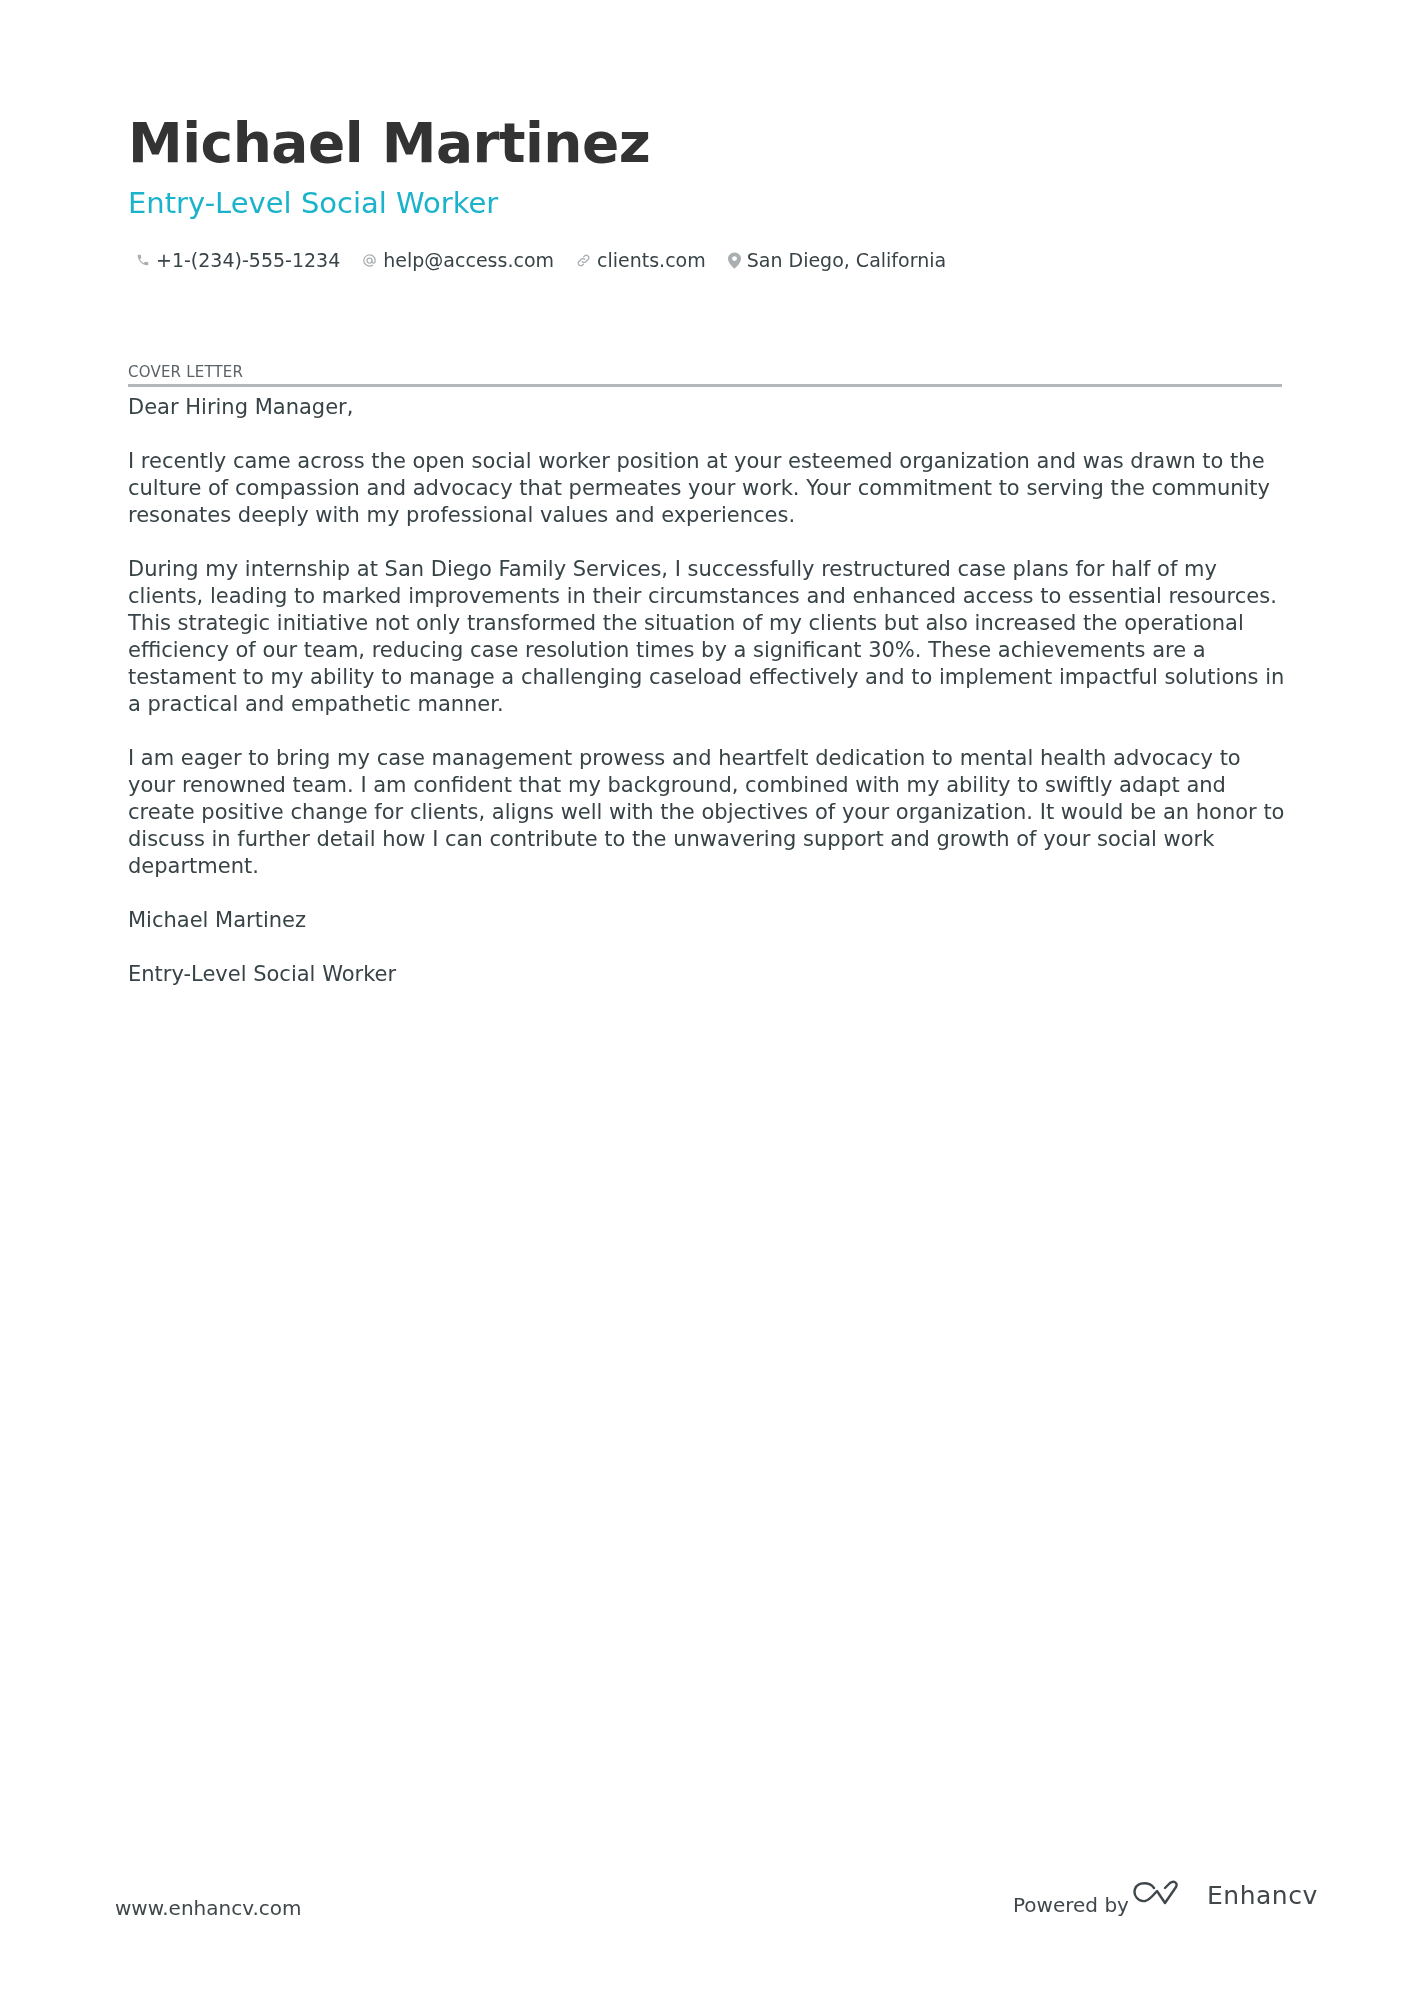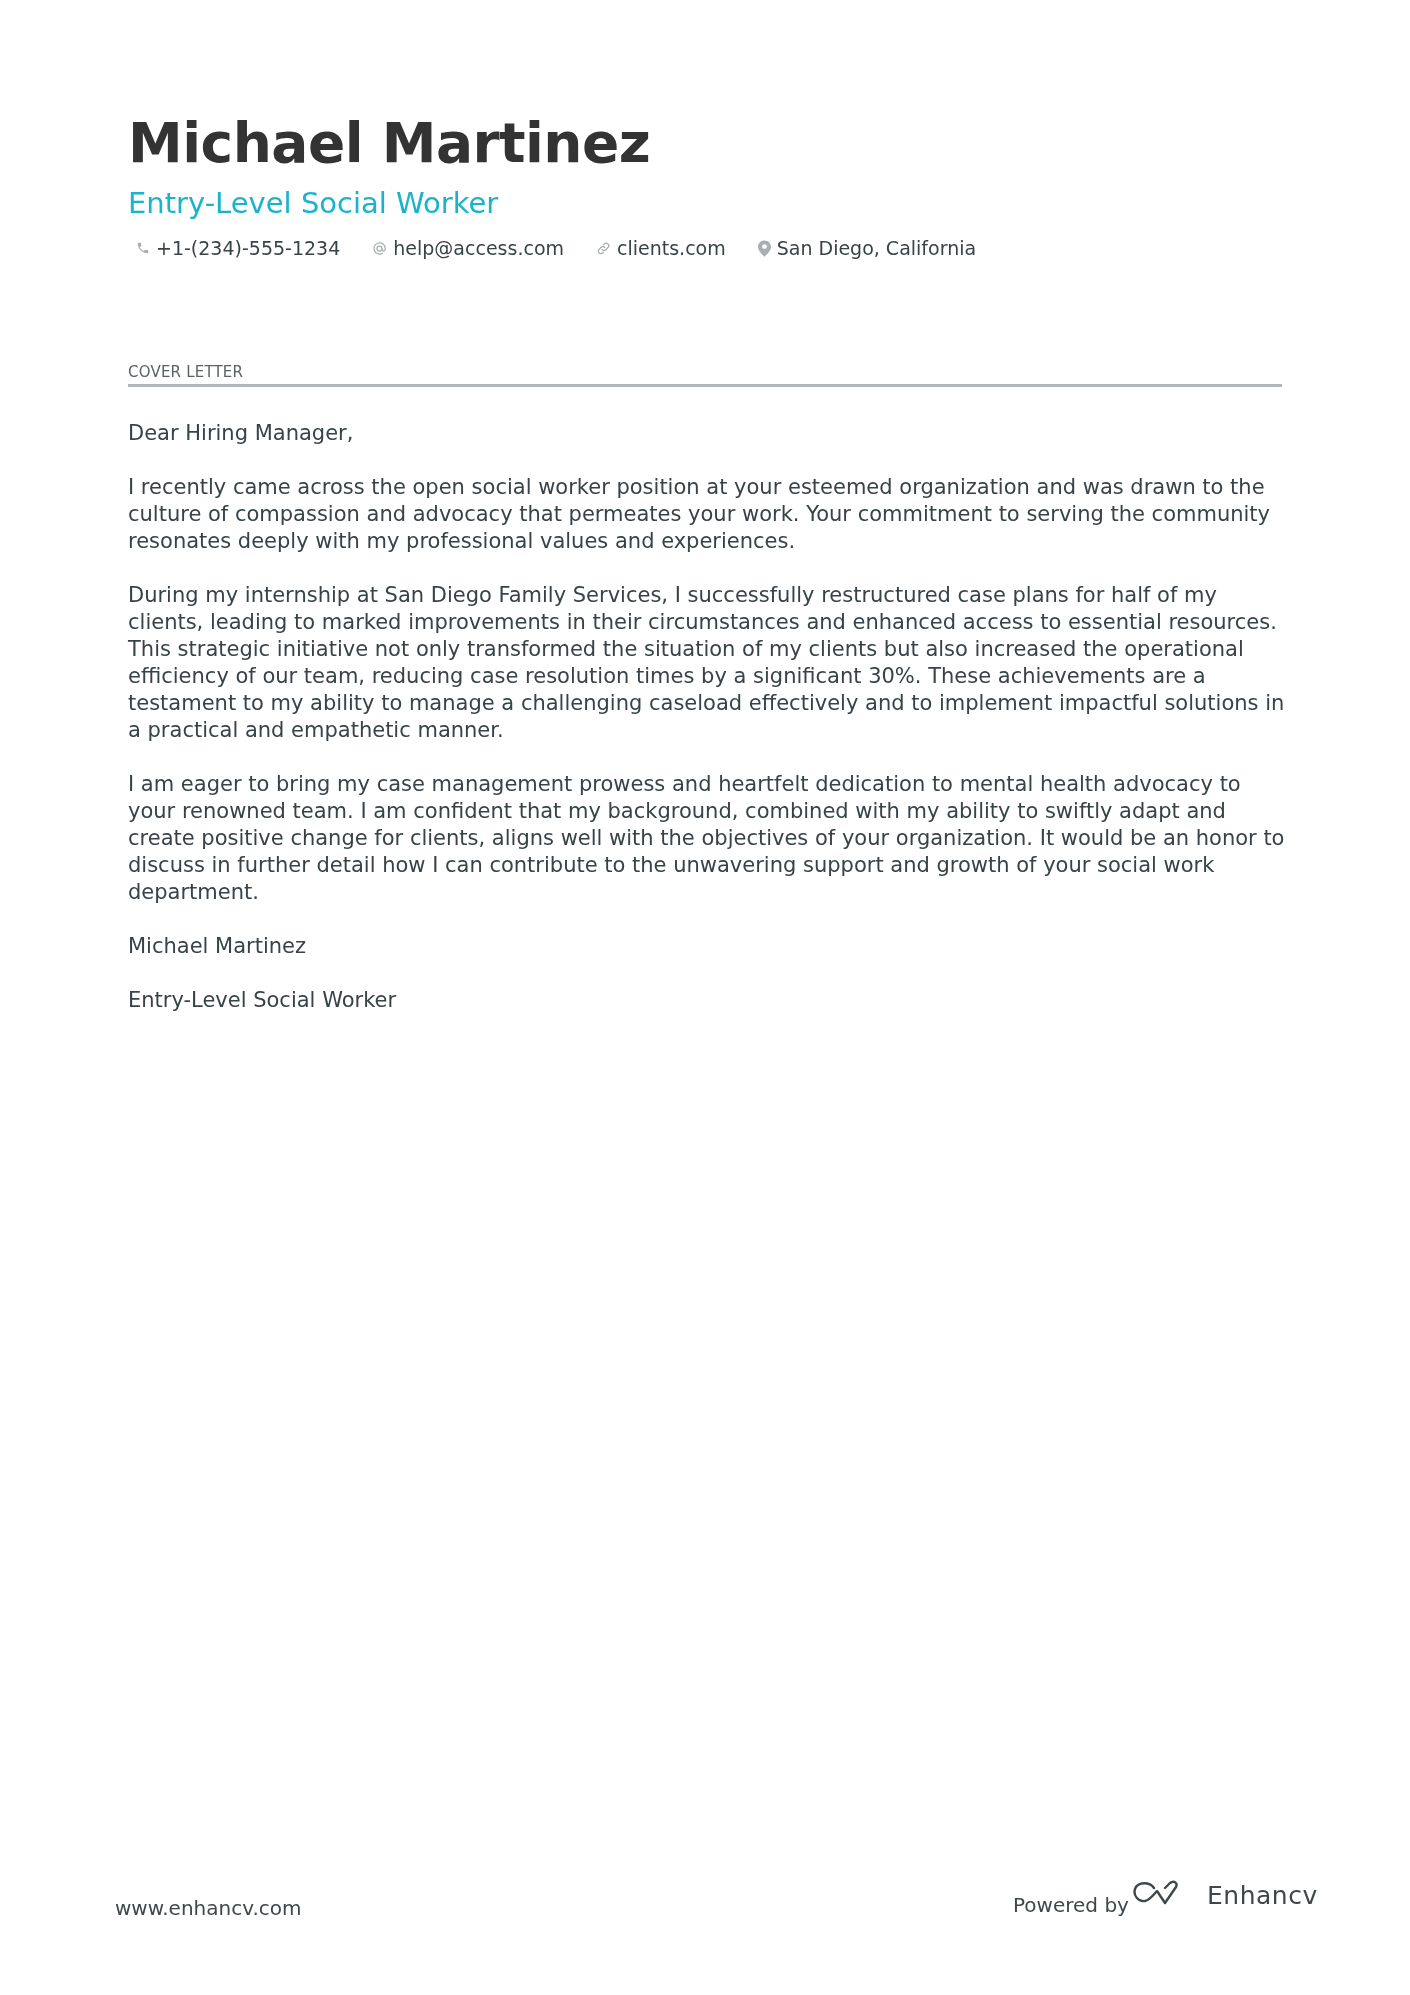--- a/index.html
+++ b/index.html
@@ -12,34 +12,34 @@
   .name {
     position: absolute; left: 0; top: 108px;
     font-size: 55px; font-weight: bold; color: #333333; letter-spacing: -0.5px;
     white-space: nowrap; line-height: 70px;
   }
   .title {
     position: absolute; left: 0; top: 185px;
     font-size: 29px; color: #1ab3cb; white-space: nowrap; line-height: 36px;
   }
   .contacts {
-    position: absolute; left: 8px; top: 234px; display: flex; gap: 32px;
+    position: absolute; left: 8px; top: 246px; display: flex; gap: 22px;
     font-size: 19px; color: #384347; white-space: nowrap; line-height: 28px;
   }
   .contact { display: flex; align-items: center; gap: 6px; }
   .contact svg { display: block; }
   .section-title {
     position: absolute; left: 0; top: 360px; width: 1154px;
     font-size: 15px; color: #5a6266; letter-spacing: 0.2px; line-height: 24px;
   }
   .section-rule {
     position: absolute; left: 0; top: 384px; width: 1154px; height: 3px; background: #b3b7b9;
   }
   .letter {
-    position: absolute; left: 0; top: 420px; width: 1160px;
+    position: absolute; left: 0; top: 394px; width: 1160px;
     font-size: 21px; line-height: 27px; color: #384347;
   }
   .letter p { margin: 0 0 27px 0; }
   .footer-url {
     position: absolute; left: 115px; top: 1896px;
     font-size: 20px; color: #3f474b; white-space: nowrap;
   }
   .footer-powered {
     position: absolute; left: 1013px; top: 1893px;
     font-size: 20px; color: #3f474b; white-space: nowrap;

